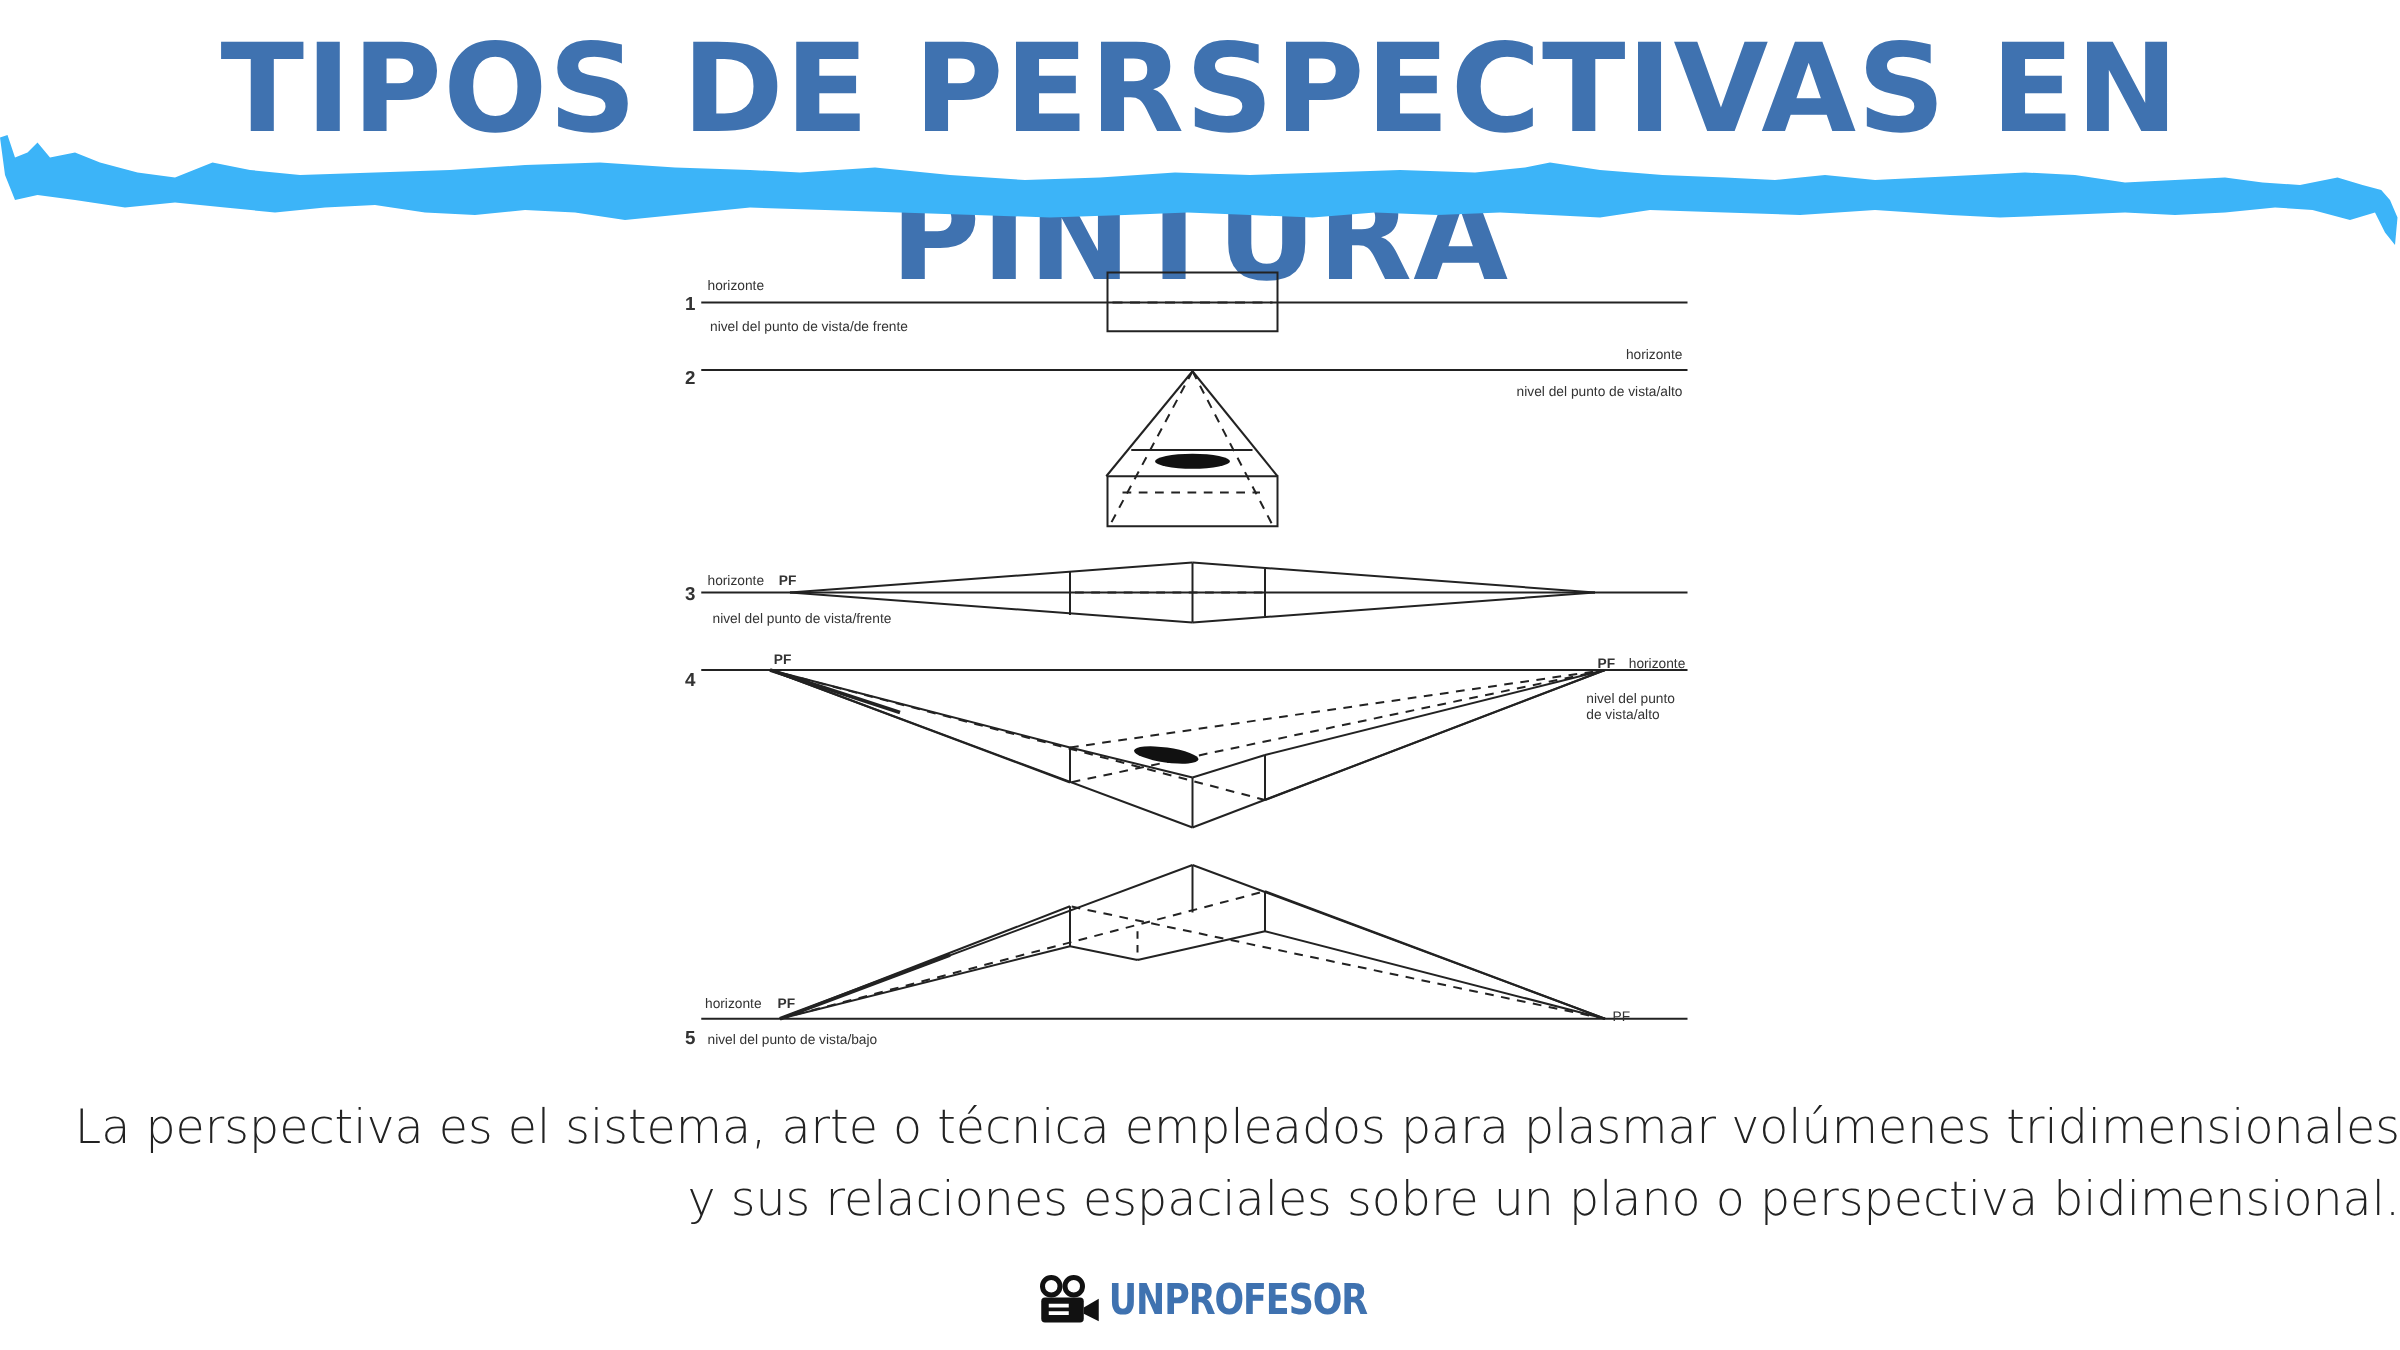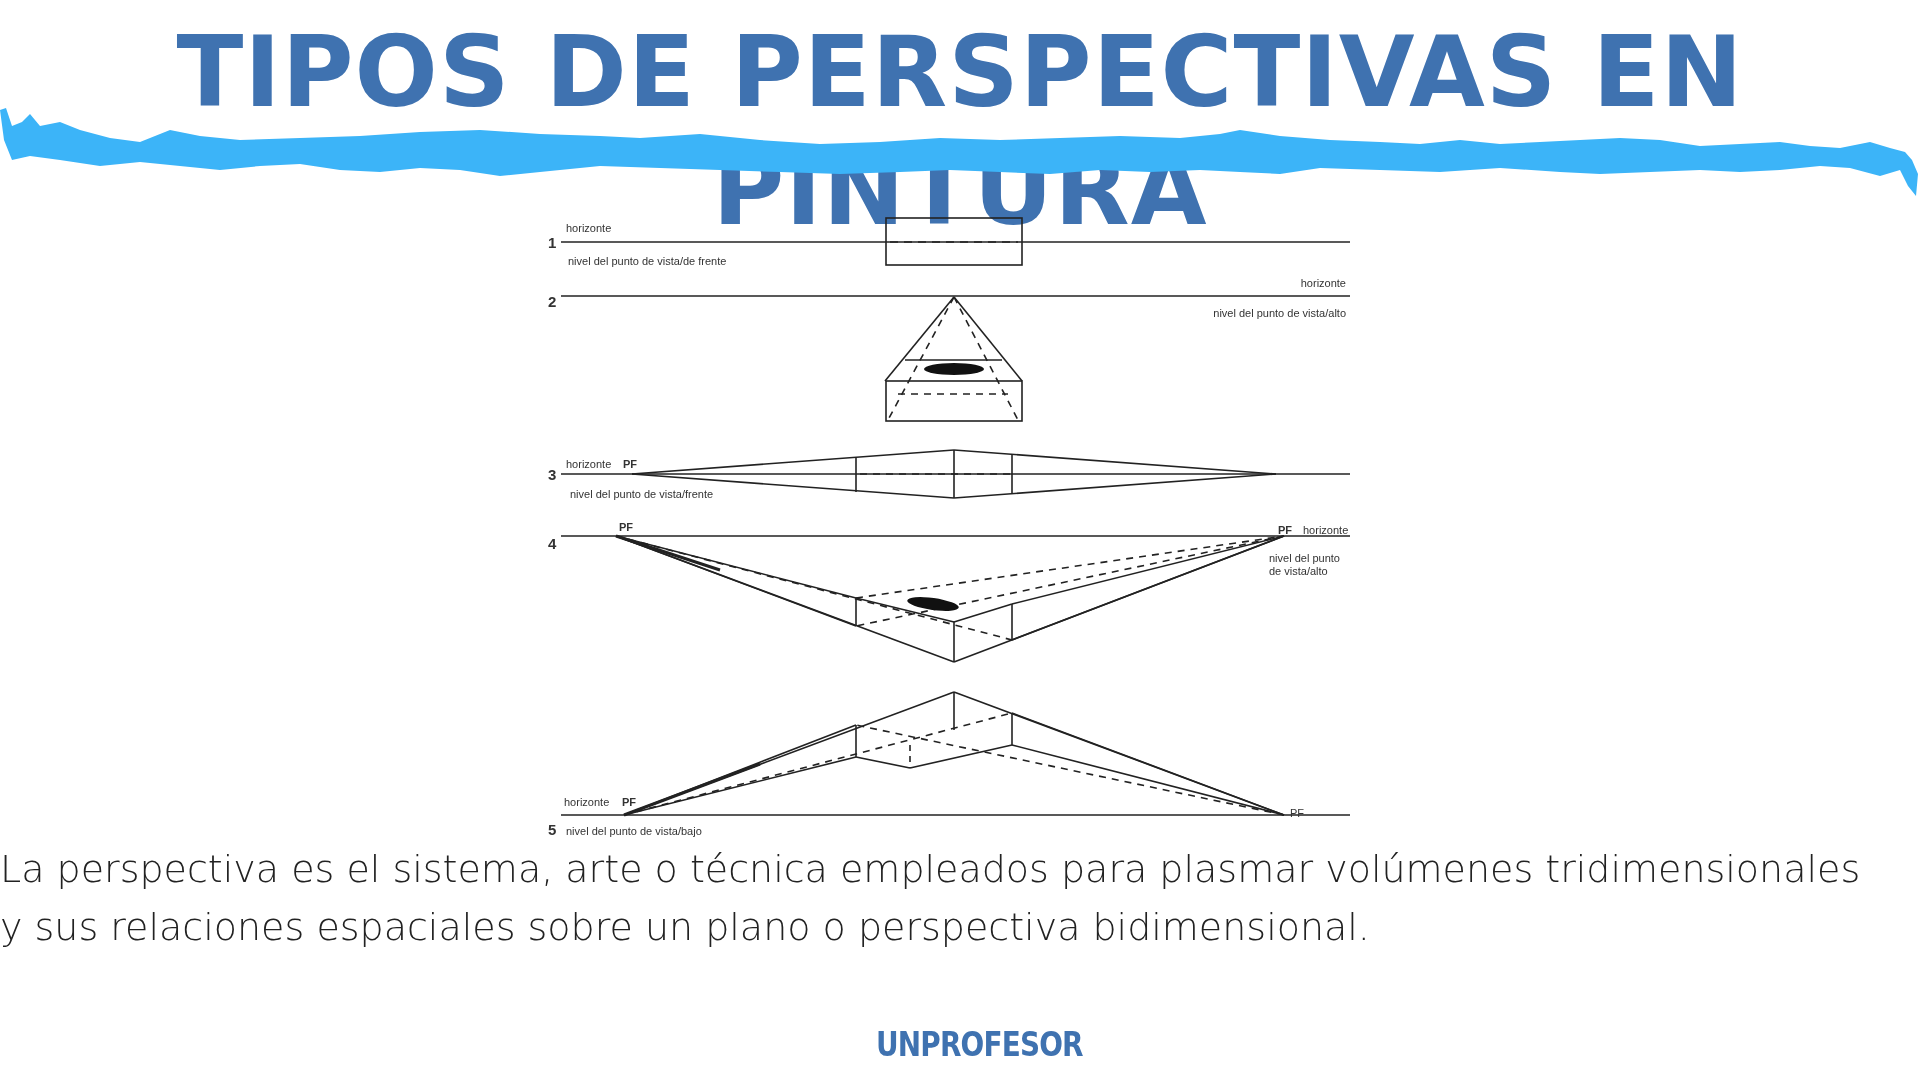--- a/index.html
+++ b/index.html
@@ -6,25 +6,25 @@
   body { width: 1920px; height: 1080px; position: relative; overflow: hidden; font-family: "Liberation Sans", sans-serif; }
   .title {
     position: absolute; left: 0; top: 14px; width: 1920px; text-align: center;
     font-family: "DejaVu Sans", sans-serif; font-weight: bold; font-size: 98px;
     letter-spacing: 1px; color: #3f72b0; line-height: 1.2; margin: 0;
   }
   .brush { position: absolute; left: 0; top: 100px; width: 1920px; height: 110px; }
   .diagram { position: absolute; left: 540px; top: 205px; width: 820px; height: 640px; }
   .diagram text { font-family: "Liberation Sans", sans-serif; fill: #333; }
   .desc {
-    position: absolute; left: 0; top: 840px; width: 1920px; text-align: left;
+    position: absolute; left: 0; top: 872px; width: 1920px; text-align: right;
     font-family: "DejaVu Sans", sans-serif; font-weight: 300; font-size: 38px; line-height: 58px; color: #222;
   }
   .desc span { display: block; }
-  .logo { position: absolute; left: 876px; top: 1018px; height: 44px; display: flex; align-items: center; gap: 6px; flex-direction: column; }
+  .logo { position: absolute; left: 831px; top: 1018px; height: 44px; display: flex; align-items: center; gap: 6px; }
   .logo-text { font-family: "DejaVu Sans", sans-serif; font-weight: bold; font-size: 34px; color: #3f72b0; letter-spacing: -1px; transform: scaleX(0.82); transform-origin: left center; }
 </style>
 </head>
 <body>
 
 <h1 class="title">TIPOS DE PERSPECTIVAS EN PINTURA</h1>
 
 <svg class="brush" viewBox="0 0 1920 110" preserveAspectRatio="none">
   <path fill="#3cb4f8" d="M0,10 L6,8 L12,26 L22,22 L30,14 L40,26 L60,22 L80,30 L110,38 L140,42 L170,30 L200,36 L240,40 L300,38 L360,36 L420,32 L480,30 L540,34 L600,36 L640,38 L700,34 L760,40 L820,44 L880,42 L940,38 L1000,40 L1060,38 L1120,36 L1180,38 L1220,34 L1240,30 L1280,36 L1330,40 L1380,42 L1420,44 L1460,40 L1500,44 L1540,42 L1580,40 L1620,38 L1660,40 L1700,46 L1740,44 L1780,42 L1810,46 L1840,48 L1870,42 L1890,48 L1905,52 L1912,60 L1918,74 L1916,96 L1908,86 L1900,70 L1880,76 L1850,68 L1820,66 L1780,70 L1740,72 L1700,70 L1650,72 L1600,74 L1560,72 L1500,68 L1440,72 L1380,70 L1320,68 L1280,74 L1240,72 L1200,70 L1150,72 L1100,70 L1050,74 L1000,72 L950,70 L900,72 L840,74 L780,72 L720,70 L660,68 L600,66 L540,72 L500,76 L460,70 L420,68 L380,72 L340,70 L300,64 L260,66 L220,70 L180,66 L140,62 L100,66 L60,60 L30,56 L12,60 L4,40 Z"></path>
 </svg>

